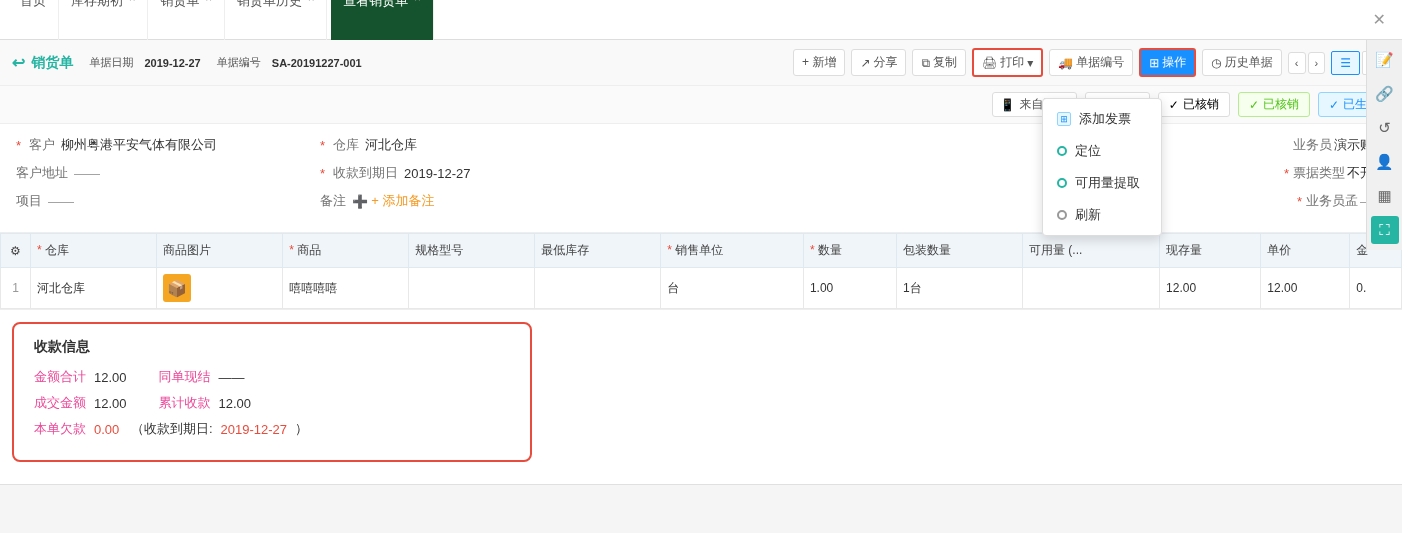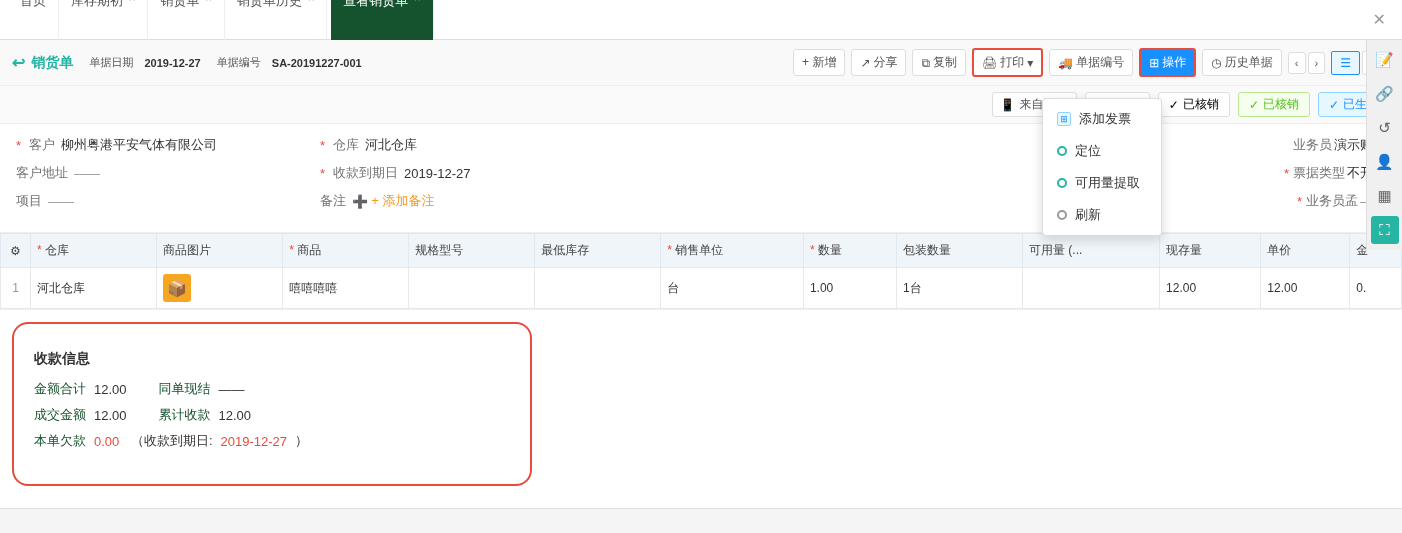--- a/index.html
+++ b/index.html
@@ -80,27 +80,27 @@
     thead th.required::before { content: '* '; color: #e74c3c; }
     tbody tr { background: #fff; }
     tbody tr:nth-child(even) { background: #fafafa; }
     tbody td { padding: 6px 6px; border: 1px solid #e8e8e8; color: #333; font-size: 12px; }
     .row-num { color: #999; text-align: center; }
     .subtotal-row td { background: #f5f5f5; color: #666; font-size: 12px; }
     .product-img { width: 28px; height: 28px; background: #f5a623; border-radius: 3px; display: flex; align-items: center; justify-content: center; color: #fff; font-size: 16px; }
 
     
     .payment-box {
-      border: 2px solid #e74c3c; border-radius: 16px; padding: 26px 20px;
+      border: 2px solid #e74c3c; border-radius: 8px; padding: 14px 20px;
       margin: 12px; display: inline-block; min-width: 520px; background: #fff;
     }
     .payment-title { font-size: 14px; font-weight: bold; margin-bottom: 12px; color: #333; }
     .payment-row { display: flex; align-items: center; gap: 32px; margin-bottom: 8px; }
     .payment-field { display: flex; align-items: center; gap: 8px; }
-    .payment-field-label { color: #14532d; font-size: 13px; white-space: nowrap; }
+    .payment-field-label { color: #ec4899; font-size: 13px; white-space: nowrap; }
     .payment-field-value { color: #333; font-size: 13px; }
     .payment-field-value.red { color: #e74c3c; }
     .date-red { color: #e74c3c; }
 
     
     .dropdown-overlay {
       position: absolute; top: 100px; right: 200px; z-index: 100;
       background: #fff; border: 1px solid #ddd; border-radius: 4px;
       box-shadow: 0 4px 12px rgba(0,0,0,0.15); padding: 4px 0; min-width: 120px;
     }

